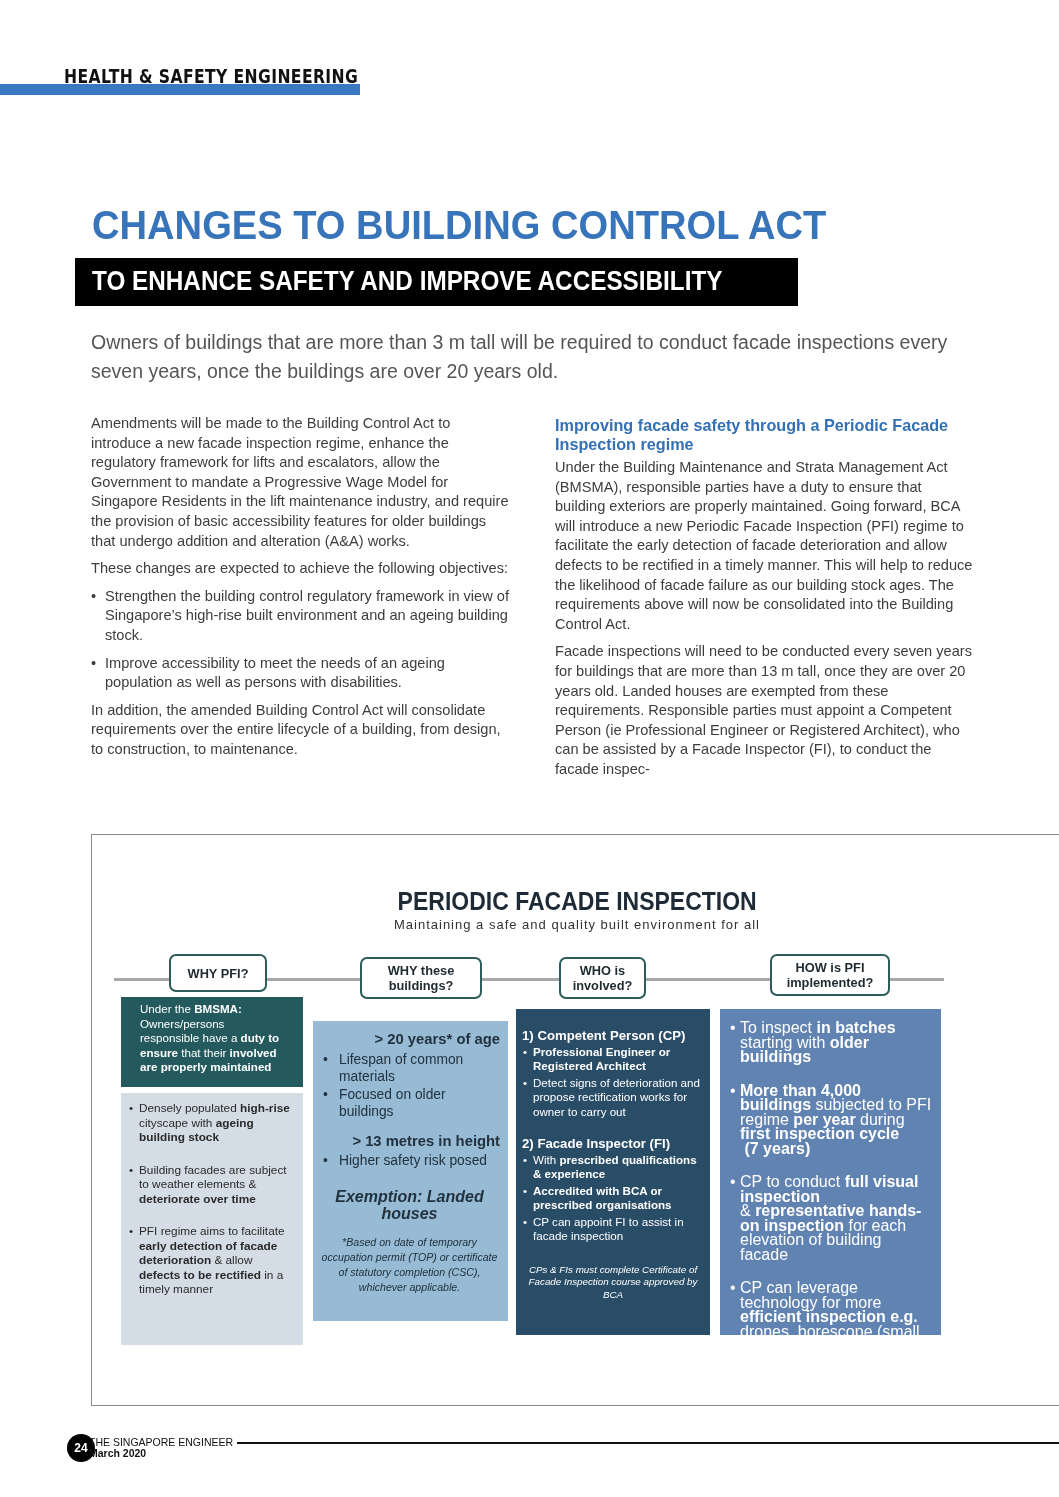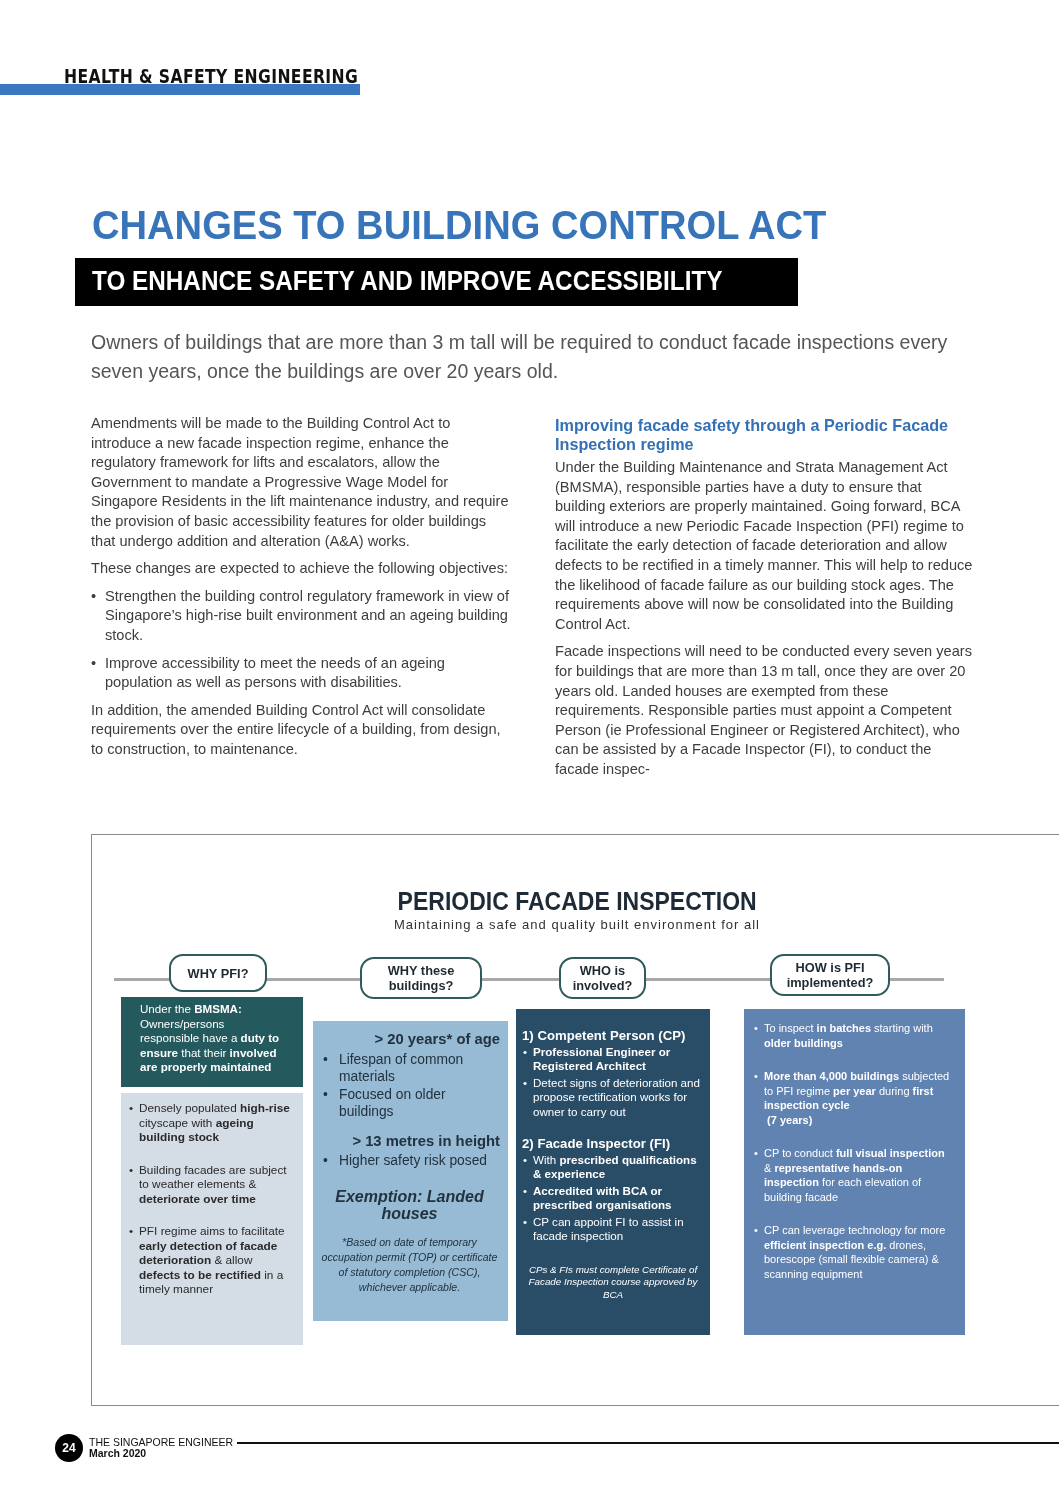--- a/index.html
+++ b/index.html
@@ -24,21 +24,21 @@
     .col li { position: relative; padding-left: 14px; margin-bottom: 8px; }
     .col li::before { content: "•"; position: absolute; left: 0; top: 0; }
     .col-right h3 { font-size: 16.2px; line-height: 19px; color: #3470b3; font-weight: bold; margin-top: 2px; margin-bottom: 4px; }
 
     .info { position: absolute; left: 91px; top: 834px; width: 972px; height: 572px; border: 1.5px solid #8a8a8a; background: #fff; }
     .info-title { position: absolute; left: 0; width: 100%; top: 52px; text-align: center; font-size: 25px; font-weight: bold; color: #1e2a36; }
     .info-title span { display: inline-block; transform: scaleX(0.92); }
     .info-sub { position: absolute; left: 0; width: 100%; top: 82px; text-align: center; font-size: 13px; letter-spacing: 1px; color: #333; }
     .timeline { position: absolute; left: 22px; top: 143px; width: 830px; height: 3px; background: #a8a8a8; }
 
-    .q { position: absolute; background: #fff; border: 2.5px solid #2e5c5c; border-radius: 14px; text-align: center; font-size: 12.8px; font-weight: bold; color: #1f2a30; line-height: 15px; display: flex; align-items: center; justify-content: center; }
+    .q { position: absolute; background: #fff; border: 2.5px solid #2e5c5c; border-radius: 7px; text-align: center; font-size: 12.8px; font-weight: bold; color: #1f2a30; line-height: 15px; display: flex; align-items: center; justify-content: center; }
 
     .box { position: absolute; font-size: 11.6px; line-height: 14.5px; }
     .box b { font-weight: bold; }
     .box ul { list-style: none; }
     .box li { position: relative; padding-left: 11px; }
     .box li::before { content: "•"; position: absolute; left: 1px; top: 0; }
 
     .why-dark { left: 29px; top: 162px; width: 182px; height: 90px; background: #245a5d; color: #fff; padding: 5px 19px 0 19px; }
     .why-light { left: 29px; top: 258px; width: 182px; height: 252px; background: #d4dce5; color: #2a2a2a; padding: 8px 10px 0 7px; font-size: 11.8px; }
     .why-light li { margin-bottom: 18px; }
@@ -49,25 +49,25 @@
     .bld li::before { left: 4px; }
     .bld .exempt { text-align: center; font-weight: bold; font-style: italic; font-size: 16px; margin: 18px 0 12px; }
     .bld .note { text-align: center; font-style: italic; font-size: 10.6px; line-height: 15px; }
 
     .who { left: 424px; top: 174px; width: 194px; height: 326px; background: #2a4d67; color: #fff; padding: 20px 6px 0 6px; font-size: 11.6px; line-height: 14.5px; }
     .who .h { font-weight: bold; font-size: 13.2px; margin-bottom: 1px; }
     .who li { margin-bottom: 2px; }
     .who .gap { height: 16px; }
     .who .note { text-align: center; font-style: italic; font-size: 9.8px; line-height: 12.5px; margin-top: 20px; }
 
-    .how { left: 652px; top: 174px; width: 221px; height: 326px; background: #6183b2; color: #fff; padding: 12px 9px 0 9px; font-size: 11px; }
+    .how { left: 628px; top: 174px; width: 221px; height: 326px; background: #6183b2; color: #fff; padding: 12px 9px 0 9px; font-size: 16px; }
     .how li { margin-bottom: 19px; }
 
     .footer { position: absolute; left: 51px; top: 1434px; width: 1008px; height: 30px; }
-    .pg { position: absolute; left: 4px; top: 0; width: 28px; height: 28px; border-radius: 50%; background: #000; color: #fff; font-weight: bold; font-size: 12px; display: flex; align-items: center; justify-content: center; }
+    .pg { position: absolute; left: 16px; top: 0; width: 28px; height: 28px; border-radius: 50%; background: #000; color: #fff; font-weight: bold; font-size: 12px; display: flex; align-items: center; justify-content: center; }
     .mag { position: absolute; left: 38px; top: 3px; font-size: 10.5px; line-height: 11px; color: #111; }
     .mag .d { font-weight: bold; }
     .fline { position: absolute; left: 186px; top: 8px; right: 0; height: 1.5px; background: #111; }
   </style>
 </head>
 <body>
 
 <div class="section-tag">
   <div class="bar"></div>
   <div class="label">HEALTH &amp; SAFETY ENGINEERING</div>

